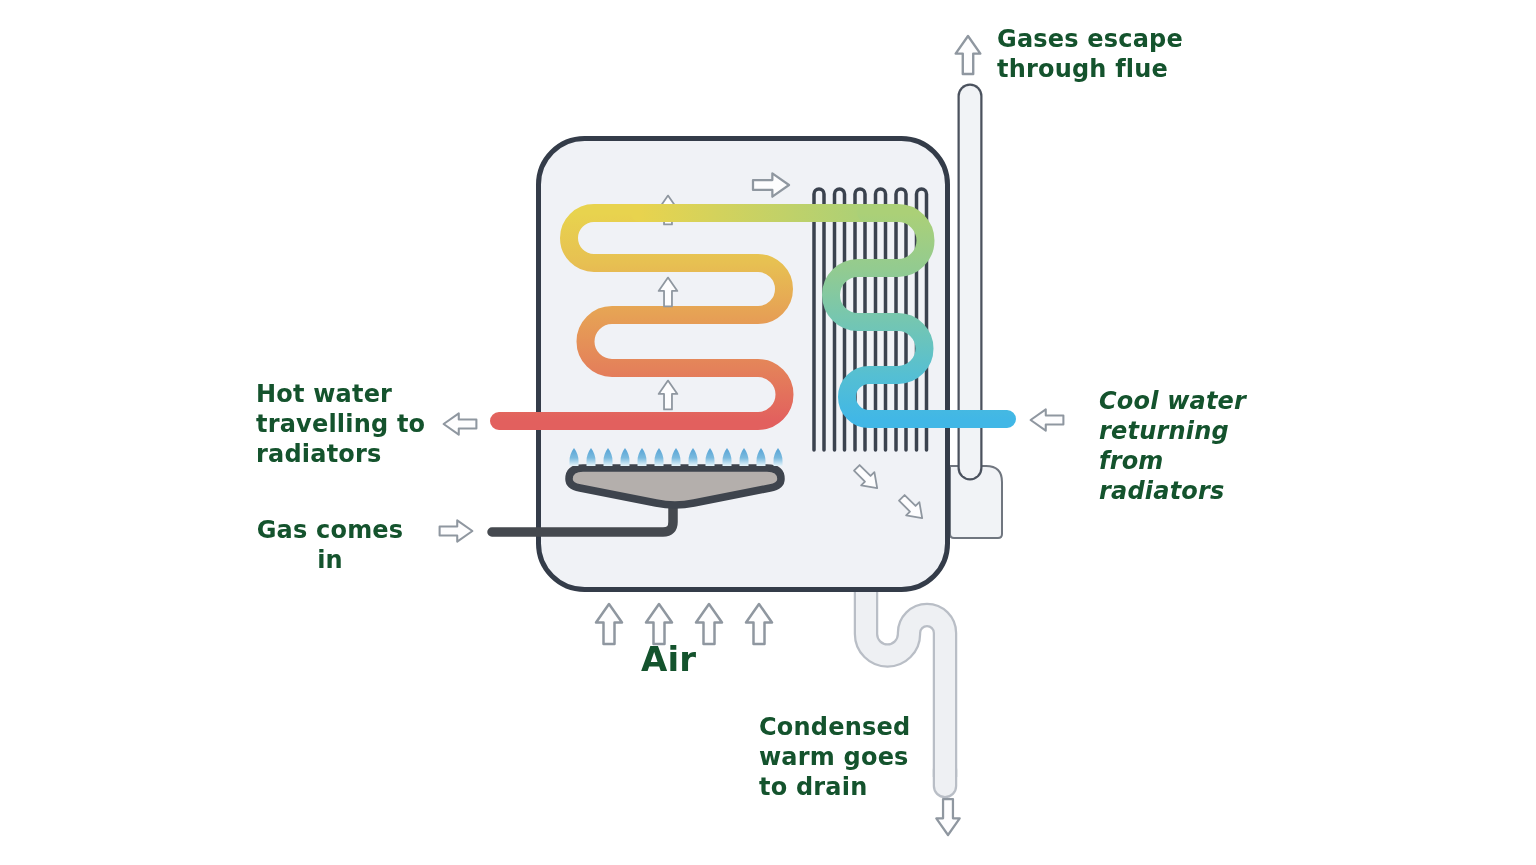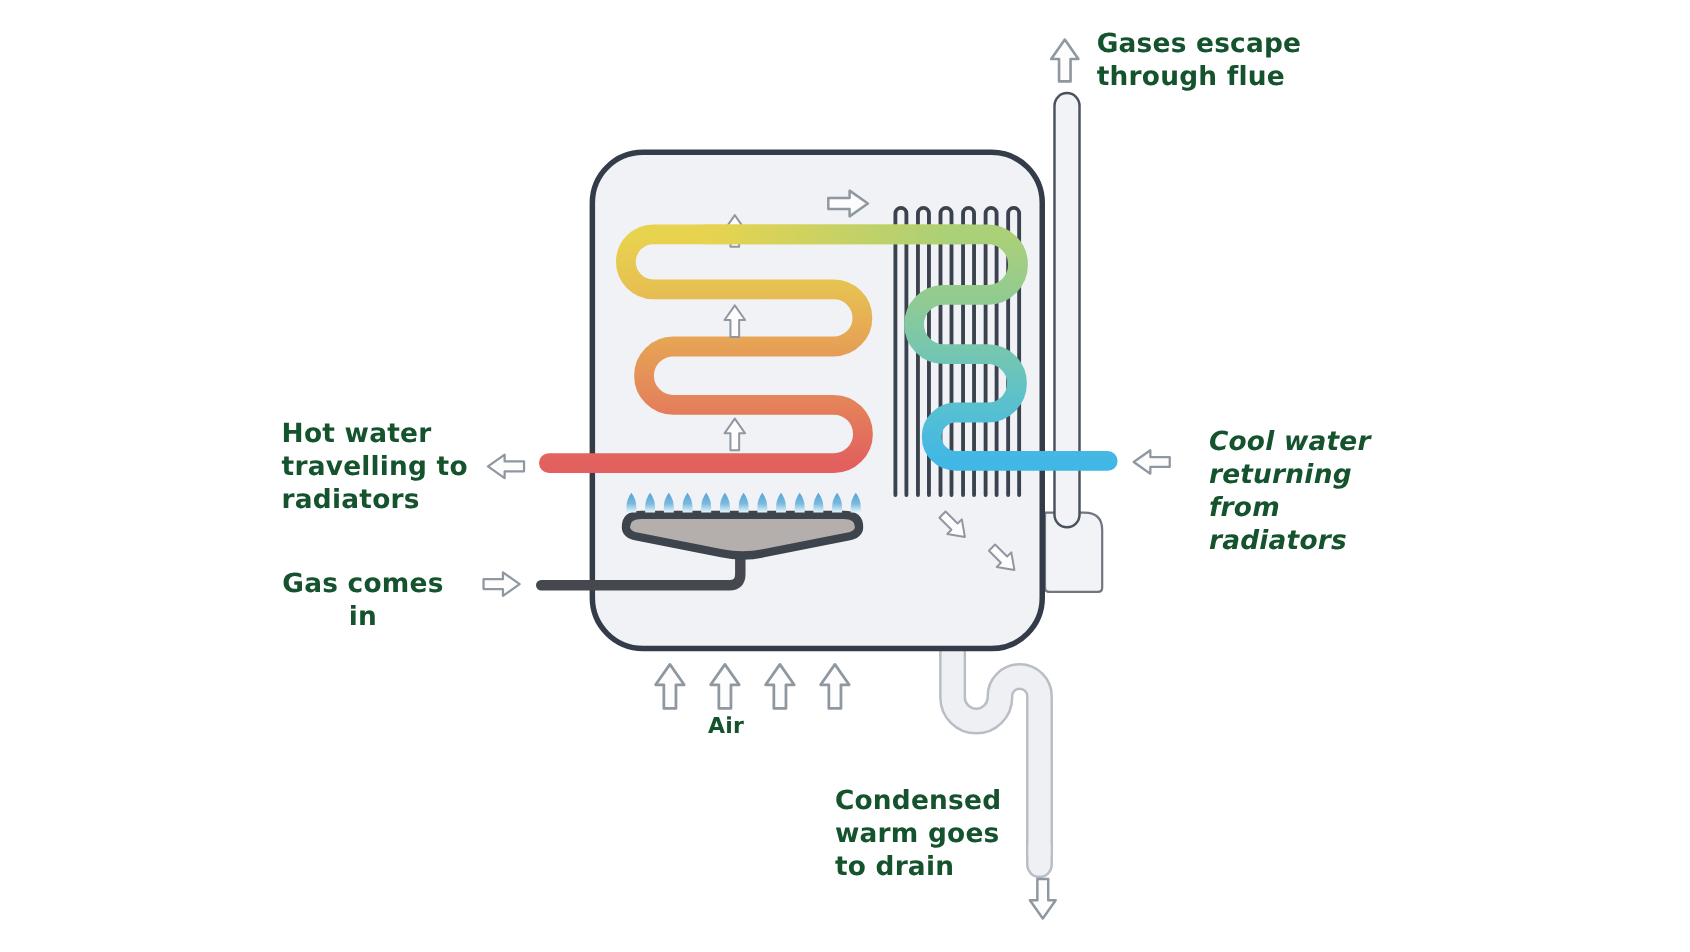--- a/index.html
+++ b/index.html
@@ -125,18 +125,18 @@
 through flue</div>
 <div class="label" style="left:256px;top:379px;">Hot water
 travelling to
 radiators</div>
 <div class="label" style="left:246px;top:505px;width:168px;text-align:center;margin-top:10px;">Gas comes
 in</div>
 <div class="label" style="left:1099px;top:386px;font-style:italic;">Cool water
 returning
 from
 radiators</div>
-<div class="label" style="left:615px;top:644px;width:90px;text-align:center;font-size:20px;">Air</div>
+<div class="label" style="left:641px;top:644px;width:90px;font-size:34px;">Air</div>
 <div class="label" style="left:759px;top:712px;">Condensed
 warm goes
 to drain</div>
 
 </div>
 
 </body></html>

